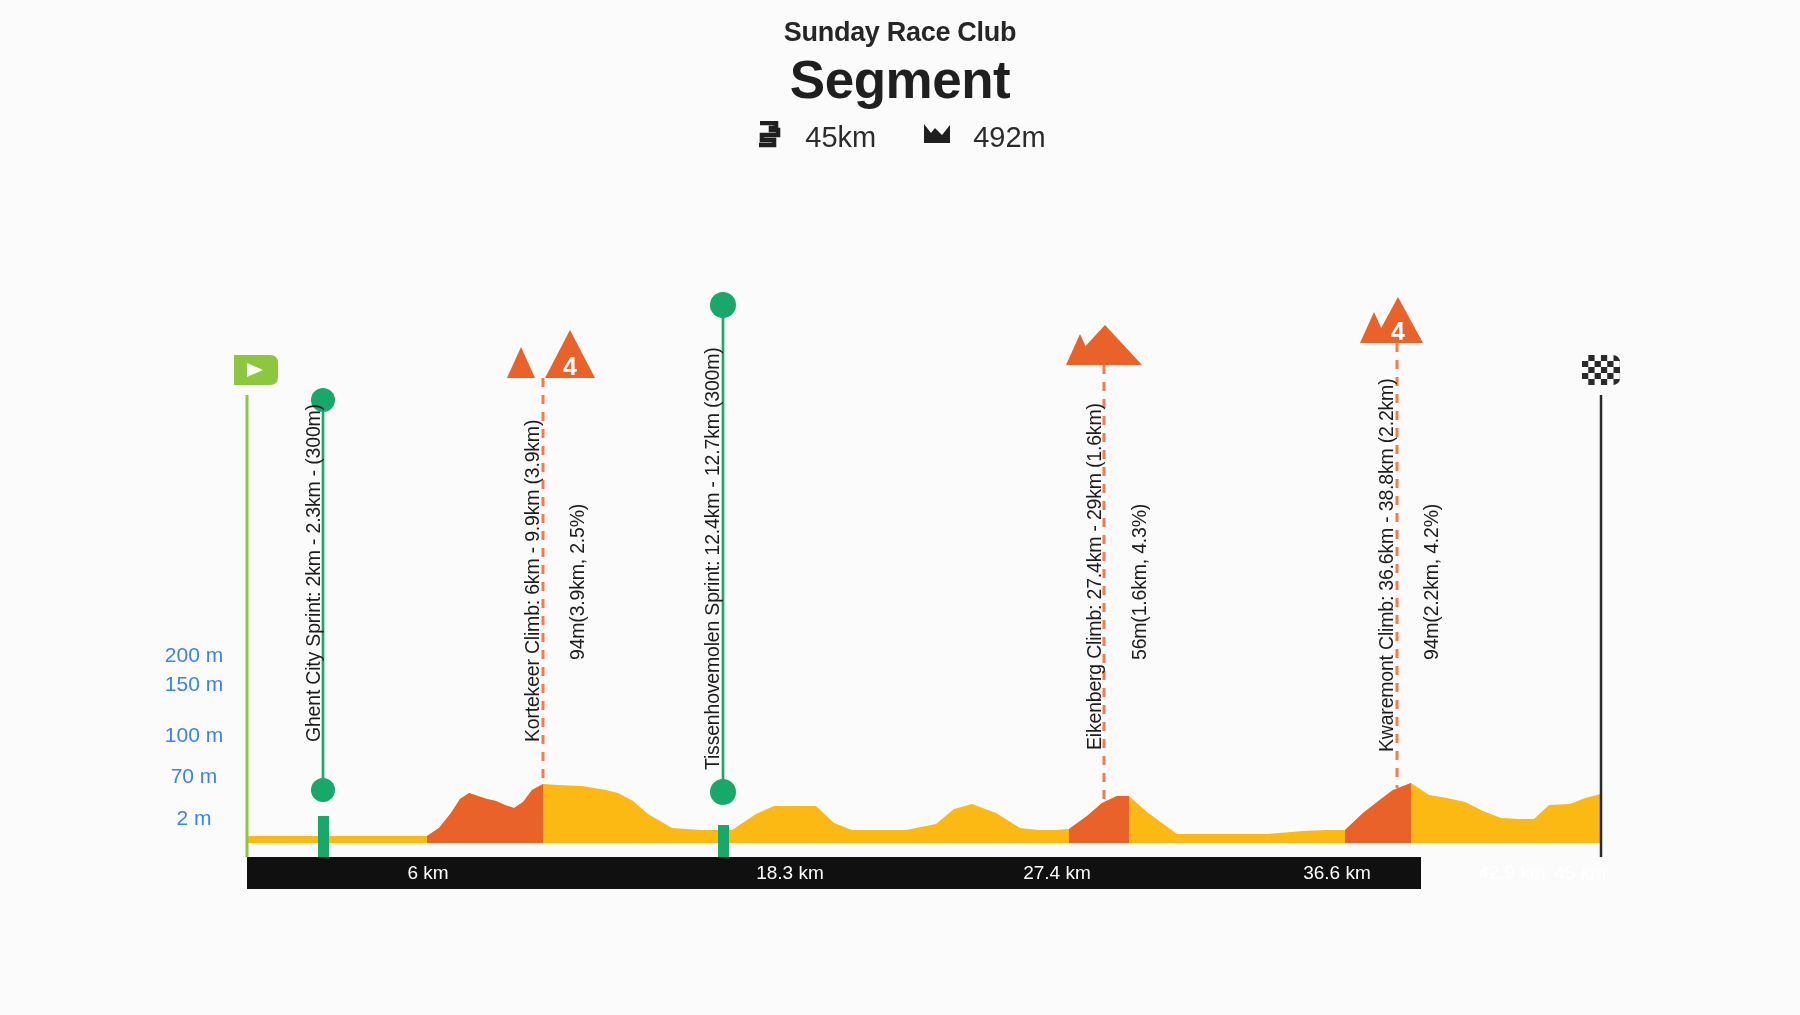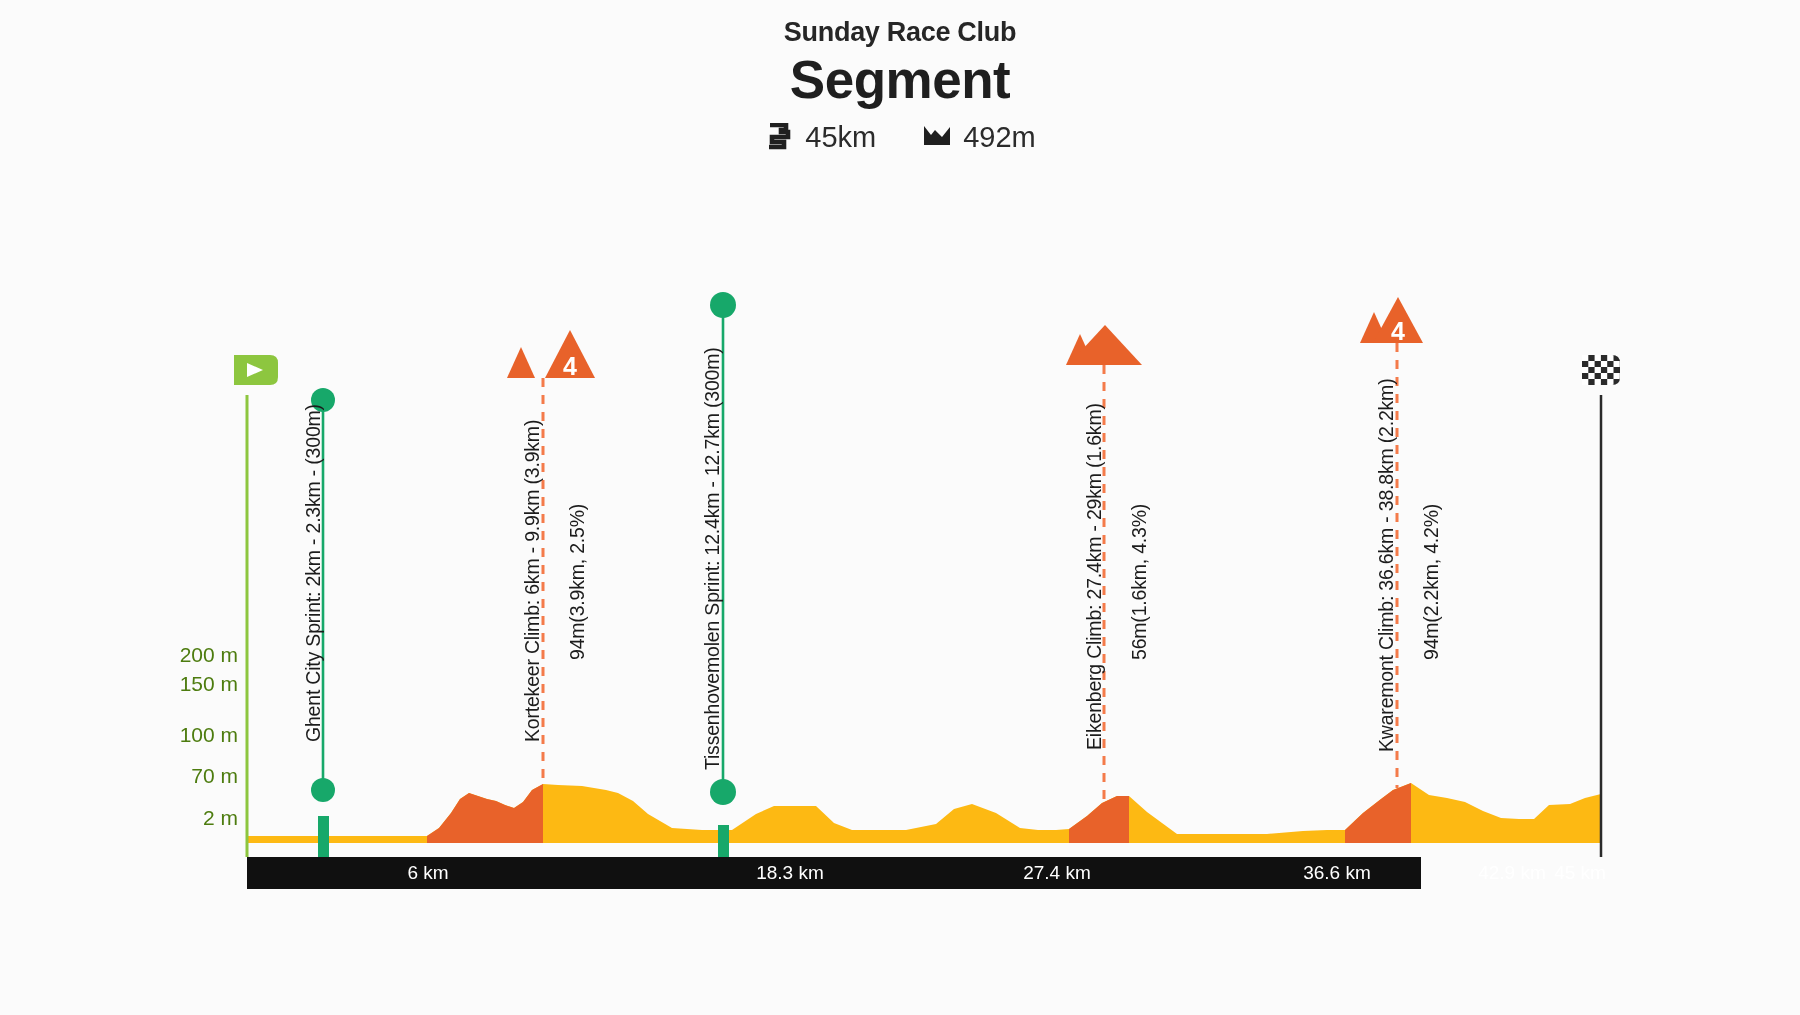--- a/index.html
+++ b/index.html
@@ -40,22 +40,22 @@
   }
   .stats {
     margin-top: 10px;
     display: flex;
     justify-content: center;
     align-items: center;
     gap: 46px;
   }
   .stat {
     display: flex;
-    align-items: flex-end;
-    gap: 11px;
+    align-items: flex-start;
+    gap: 21px;
   }
   .stat-value {
     font-size: 29px;
     color: #2b2b2b;
     letter-spacing: 0px;
   }
   .stat-icon { display: block; }
 
   
   .chart-wrap {
@@ -63,23 +63,23 @@
     left: 0; top: 0;
     width: 1800px; height: 1015px;
   }
   .chart-svg { position: absolute; left: 0; top: 0; }
 
   
   .ylabel {
     position: absolute;
     right: 0;
     width: 100%;
-    text-align: right;
+    text-align: center;
     font-size: 21px;
-    color: #4d7c0f;
+    color: #3b82f6;
     transform: translateY(-50%);
     white-space: nowrap;
   }
   .ylabels-col {
     position: absolute;
     left: 150px;
     width: 88px;
   }
 
   

